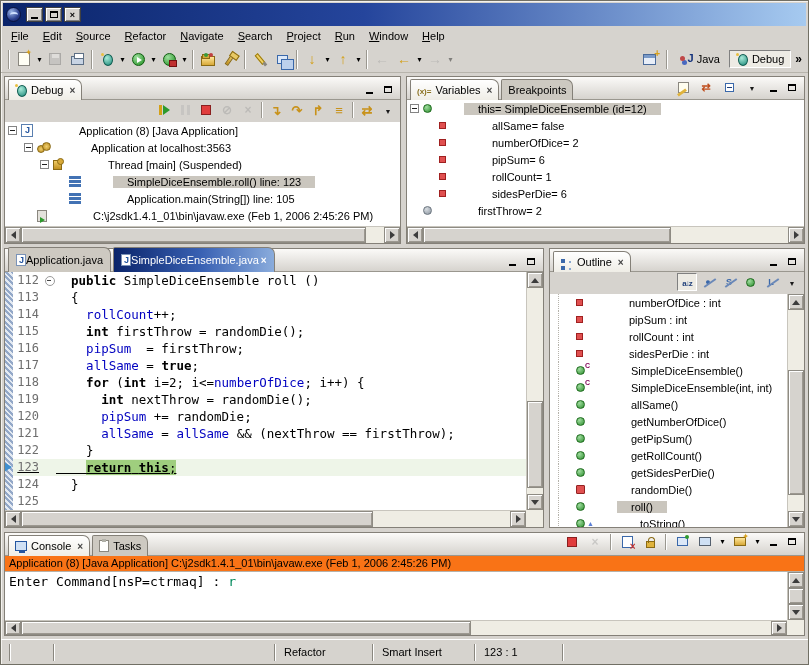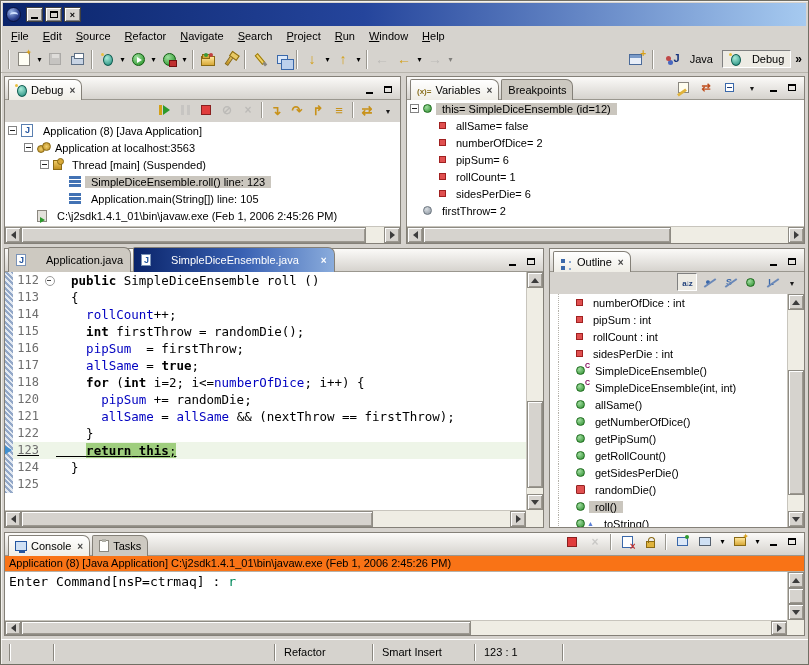--- a/index.html
+++ b/index.html
@@ -68,21 +68,21 @@
   .ti-flash::before { content:""; position:absolute; left:-2px; top:-3px; width:7px; height:4px; background:#e8c862; border:1px solid #8a6a14; }
   .ti-highlighter { width:4px; height:12px; background:#f0d060; border:1px solid #9a7a10; transform:rotate(-40deg); }
   .ti-highlighter::after { content:""; position:absolute; left:0; bottom:-4px; width:3px; height:4px; background:#8a877f; }
   .ti-windows { width:11px; height:9px; background:#dce8f8; border:1px solid #3a68aa; }
   .ti-windows::after { content:""; position:absolute; left:3px; top:3px; width:11px; height:9px; background:#bcd0ec; border:1px solid #3a68aa; }
   .arrow-glyph { font-size:14px; font-weight:bold; color:#d4a017; line-height:1; }
   .arrow-gray  { font-size:14px; font-weight:bold; color:#9a978f; line-height:1; }
 
   
   .persp { display:flex; align-items:center; gap:2px; }
-  .pbtn { display:flex; align-items:center; gap:11px; padding:2px 6px; font-size:11px; border:1px solid transparent; }
+  .pbtn { display:flex; align-items:center; gap:4px; padding:2px 6px; font-size:11px; border:1px solid transparent; }
   .pbtn.pressed { border-color:#808080 #fff #fff #808080; background:#edebe4; }
   .ic-openpersp { width:13px; height:11px; background:#e8eef8; border:1px solid #4a6a9a; position:relative; }
   .ic-openpersp::before { content:""; position:absolute; left:0; top:0; right:0; height:3px; background:#7a9ac8; }
   .ic-openpersp::after { content:"+"; position:absolute; right:-5px; top:-7px; color:#d8a018; font-weight:bold; font-size:10px; }
   .ic-java-persp { width:13px; height:13px; position:relative; }
   .ic-java-persp::before { content:"J"; position:absolute; right:-1px; top:-1px; font:bold 11px "Liberation Sans",sans-serif; color:#14327c; }
   .ic-java-persp::after { content:""; position:absolute; left:0; top:3px; width:5px; height:5px; border-radius:50%; background:#c04848; box-shadow:2px 4px 0 #4868c0; }
   .overflow-chevron { font-weight:bold; font-size:12px; padding:0 2px; }
 
   
@@ -124,21 +124,21 @@
   .ic-tasks-tab::before { content:""; position:absolute; left:2px; top:-2px; width:4px; height:3px; background:#b0b0a8; }
   .ic-outline-tab { width:4px; height:4px; margin:2px 8px 4px 1px; background:#3a68aa;
                     box-shadow:0 7px 0 #3a68aa, 7px 1px 0 -1px #88a8d0, 7px 8px 0 -1px #88a8d0; }
   .ic-vars-tab::before { content:"(x)="; font-size:8px; font-weight:bold; color:#8a7020; }
 
   
   .tree { background:#fff; overflow:hidden; font-size:11px; }
   .tree-row { height:17px; display:flex; align-items:center; gap:4px; white-space:nowrap; }
   .exp { width:9px; height:9px; border:1px solid #848484; background:#fff; position:relative; flex:none; }
   .exp::before { content:""; position:absolute; left:1px; right:1px; top:3px; height:1px; background:#202020; }
-  .lbl { padding:0 6px; }
+  .lbl { padding:0 14px;margin-left:28px; }
   .lbl.sel { background:#cac6be; }
   .oguide { width:14px; flex:none; border-left:1px dotted #b5b2aa; height:100%; margin-left:8px; }
   .ov { display:none; color:#5a7fd6; font-size:7px; margin-left:-2px; }
   .ov.show { display:inline; }
 
   
   .ic-java-application { width:12px; height:13px; background:#fff; border:1px solid #5a7fb0; }
   .ic-java-application::before { content:"J"; position:absolute; left:3px; top:0px; font:bold 9px "Liberation Sans",sans-serif; color:#2456a0; }
   .ic-debug-target { width:8px; height:8px; border-radius:50%; background:radial-gradient(#f0d070,#b8881c); border:1px solid #8a6a14; margin-top:3px; }
   .ic-debug-target::after { content:""; position:absolute; left:4px; top:-4px; width:7px; height:7px; border-radius:50%;
@@ -153,21 +153,21 @@
   .ic-constructor { width:9px; height:9px; border-radius:50%;
         background:radial-gradient(circle at 35% 30%,#9fdc9f,#2f8f2f); border:1px solid #1d6b1d; }
   .ic-constructor::after { content:"C"; position:absolute; right:-6px; top:-5px; font:bold 7px "Liberation Sans",sans-serif; color:#7f0055; }
   .ic-field-private { width:7px; height:7px; background:#e05050; border:1px solid #a02020; }
   .ic-method-private { width:9px; height:9px; background:#e05050; border:1px solid #932222; border-radius:1px; }
   .ic-local-variable { width:9px; height:9px; border-radius:50%; background:radial-gradient(circle at 35% 30%,#d8dde2,#8a949e); border:1px solid #6a747e; }
 
   
   .editor-panel { flex:none; width:540px; }
   .etabs { display:flex; align-items:flex-end; }
-  .etab { height:21px; padding:12px 7px; display:flex; align-items:center; gap:20px; font-size:11px;
+  .etab { height:21px; padding:12px 7px; display:flex; align-items:center; gap:0; font-size:11px;
           border:1px solid #848078; border-bottom:none; border-radius:2px 7px 0 0; margin:0 0 -1px 2px; background:#cdc9c1; }
   .etab.active { background:linear-gradient(90deg,#0a246a,#3a62b4 55%,#8aacdc); color:#fff; z-index:2; }
   .etab.active .etab-close { color:#fff; font-weight:bold; }
   .ic-jdoc { width:10px; height:12px; background:#fff; border:1px solid #7a93b8; }
   .ic-jdoc::before { content:"J"; position:absolute; left:2px; top:0; font:bold 9px "Liberation Sans",sans-serif; color:#2456a0; }
   .editor-grid { flex:1; min-height:0; display:grid; grid-template-columns:1fr 17px; grid-template-rows:1fr 17px; background:#fff; }
   .code-lines { overflow:hidden; }
   .cl { display:flex; height:17px; line-height:17px; font-family:"DejaVu Sans Mono",monospace; font-size:12.5px; white-space:pre; }
   .rulerc { width:8px; flex:none; position:relative;
             background:repeating-linear-gradient(45deg,#93a8c8 0 2px,#e4eaf2 2px 4px); }
@@ -602,20 +602,26 @@
     <span class="rulerc"></span>
     <span class="ln">117</span>
     <span class="foldc"></span>
     <span class="codecell code"><span class="seg-pl">    </span><span class="seg-fld">allSame</span><span class="seg-pl"> = </span><span class="seg-kw">true</span><span class="seg-pl">;</span></span>
   </div>
               <div class="cl">
     <span class="rulerc"></span>
     <span class="ln">118</span>
     <span class="foldc"></span>
     <span class="codecell code"><span class="seg-pl">    </span><span class="seg-kw">for</span><span class="seg-pl"> (</span><span class="seg-kw">int</span><span class="seg-pl"> i=2; i&lt;=</span><span class="seg-fld">numberOfDice</span><span class="seg-pl">; i++) {</span></span>
+  </div>
+              <div class="cl">
+    <span class="rulerc"></span>
+    <span class="ln">119</span>
+    <span class="foldc"></span>
+    <span class="codecell code"><span class="seg-pl">      </span><span class="seg-kw">int</span><span class="seg-pl"> nextThrow = randomDie();</span></span>
   </div>
               <div class="cl">
     <span class="rulerc"></span>
     <span class="ln">120</span>
     <span class="foldc"></span>
     <span class="codecell code"><span class="seg-pl">      </span><span class="seg-fld">pipSum</span><span class="seg-pl"> += randomDie;</span></span>
   </div>
               <div class="cl">
     <span class="rulerc"></span>
     <span class="ln">121</span>

